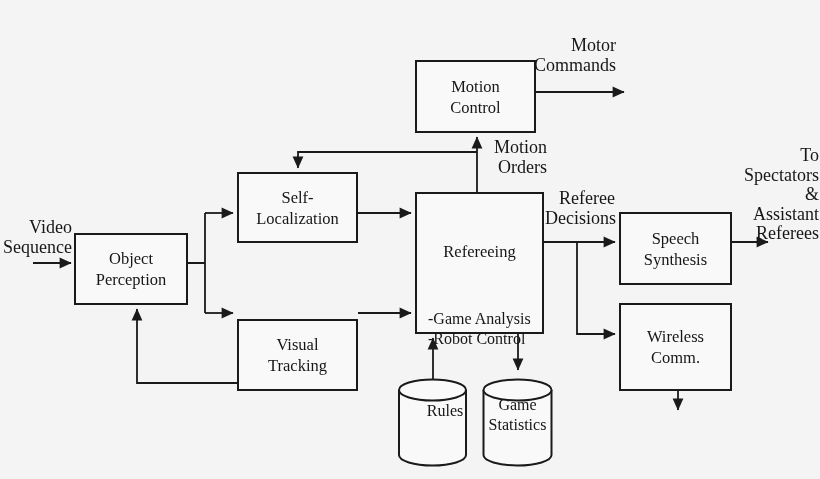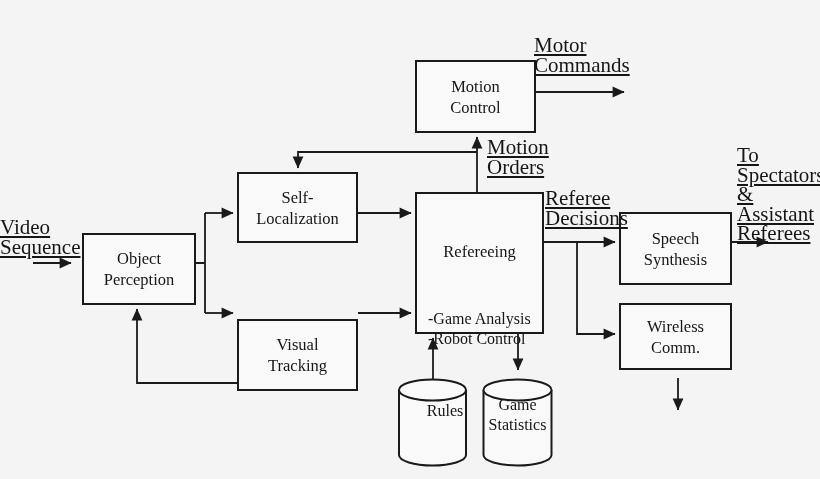--- a/index.html
+++ b/index.html
@@ -21,22 +21,22 @@
     text-align:center;font-size:16.5px;line-height:21px;
     white-space:pre-line;
   }
   .node-refereeing{display:block;text-align:center;}
   .node-refereeing .ref-title{margin-top:26px;font-size:16.5px;line-height:21px;}
   .node-refereeing .ref-details{
     margin-top:26px;text-align:left;padding-left:11px;
     font-size:16px;line-height:20px;white-space:pre-line;
   }
   .lbl{
-    position:absolute;text-align:left;
-    font-size:21px;line-height:19.5px;white-space:pre-line;text-decoration:underline;
+    position:absolute;text-align:right;
+    font-size:18px;line-height:19.5px;white-space:pre-line;
   }
   .cyl-lbl{position:absolute;text-align:center;font-size:16px;line-height:20px;white-space:pre-line;}
 </style>
 </head>
 <body>
 
 <div class="canvas">
 
   <svg class="wires" viewBox="0 0 820 479" xmlns="http://www.w3.org/2000/svg">
     <defs>
@@ -75,21 +75,21 @@
       <path class="cyl" d="M399 390 L399 455 A33.5 10.5 0 0 0 466 455 L466 390"></path>
       <ellipse class="cyl" cx="432.5" cy="390" rx="33.5" ry="10.5"></ellipse>
     </g>
 
     <g>
       <path class="cyl" d="M483.5 390 L483.5 455 A34 10.5 0 0 0 551.5 455 L551.5 390"></path>
       <ellipse class="cyl" cx="517.5" cy="390" rx="34" ry="10.5"></ellipse>
     </g>
   </svg>
 
-  <div class="node" style="left:82px;top:233px;width:114px;height:72px;">
+  <div class="node" style="left:74px;top:233px;width:114px;height:72px;">
     <span>Object
 Perception</span>
   </div>
 
   <div class="node" style="left:237px;top:172px;width:121px;height:71px;">
     <span>Self-
 Localization</span>
   </div>
 
   <div class="node" style="left:237px;top:283px;width:121px;height:72px;margin-top:36px;">
@@ -106,21 +106,21 @@
     <div class="ref-title">Refereeing</div>
     <div class="ref-details">-Game Analysis
 -Robot Control</div>
   </div>
 
   <div class="node" style="left:619px;top:212px;width:113px;height:73px;">
     <span>Speech
 Synthesis</span>
   </div>
 
-  <div class="node" style="left:619px;top:303px;width:113px;height:67px;">
+  <div class="node" style="left:619px;top:303px;width:113px;height:88px;">
     <span>Wireless
 Comm.</span>
   </div>
 
   <div class="cyl-lbl" style="left:411px;top:401px;width:68px;">Rules</div>
   <div class="cyl-lbl" style="left:483px;top:395px;width:69px;">Game
 Statistics</div>
 
   <div class="lbl" style="left:0px;top:218px;width:72px;">Video
 Sequence</div>

